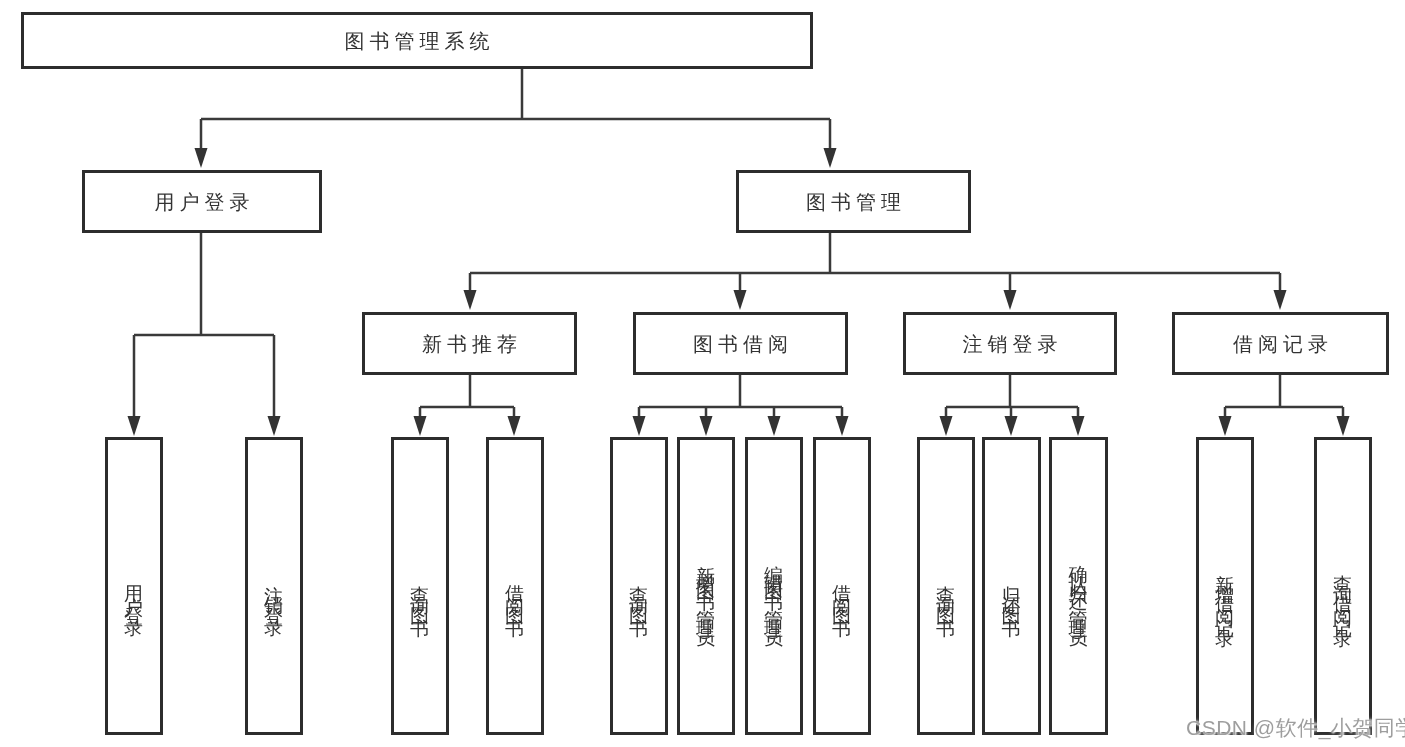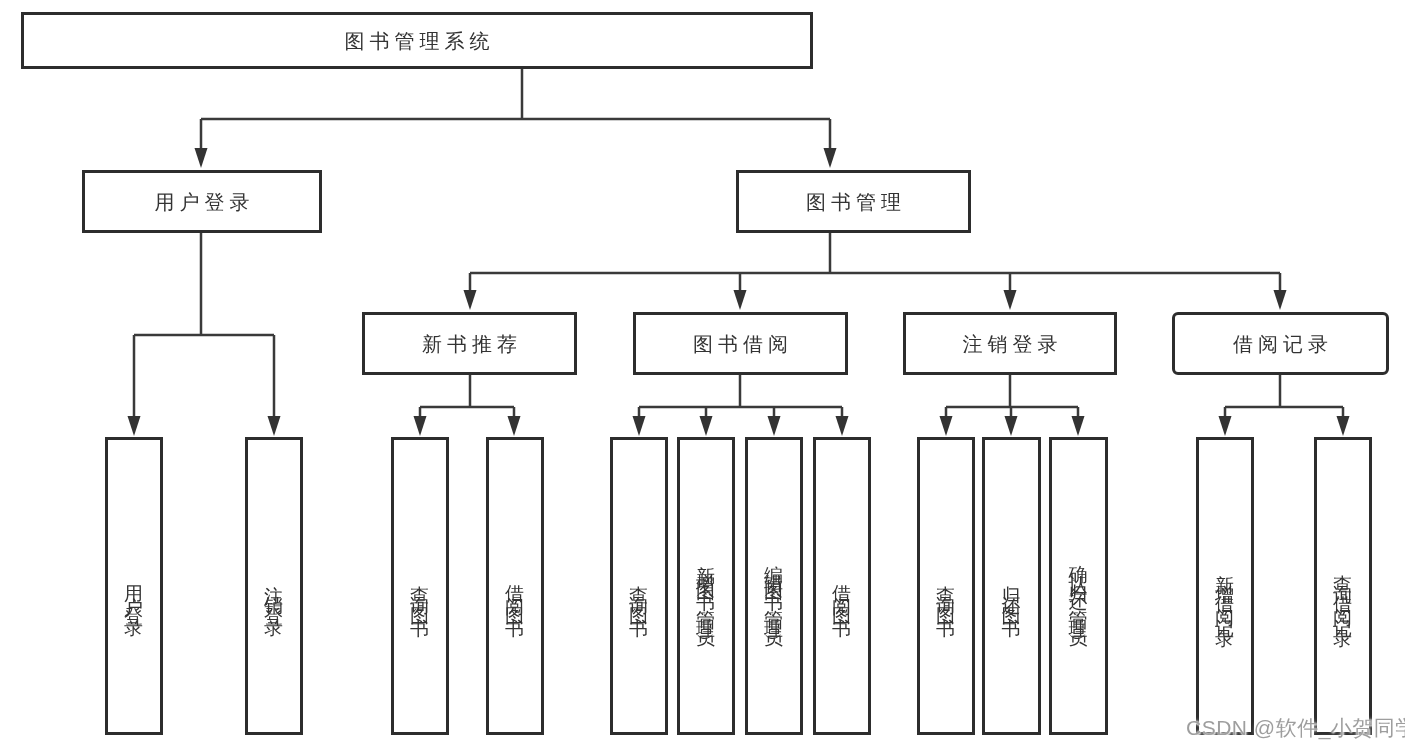--- a/index.html
+++ b/index.html
@@ -121,21 +121,21 @@
 
   <div class="box hbox" style="left:362px; top:312px; width:215px; height:63px;">
     <span>新书推荐</span>
   </div>
   <div class="box hbox" style="left:633px; top:312px; width:215px; height:63px;">
     <span>图书借阅</span>
   </div>
   <div class="box hbox" style="left:903px; top:312px; width:214px; height:63px;">
     <span>注销登录</span>
   </div>
-  <div class="box hbox" style="left:1172px; top:312px; width:217px; height:63px;border-radius:6px;">
+  <div class="box hbox" style="left:1172px; top:312px; width:217px; height:63px;">
     <span>借阅记录</span>
   </div>
 
   <div class="box vbox" style="left:105px; top:437px; width:58px; height:298px;">
     <span>用户登录</span>
   </div>
   <div class="box vbox" style="left:245px; top:437px; width:58px; height:298px;">
     <span>注销登录</span>
   </div>
 

